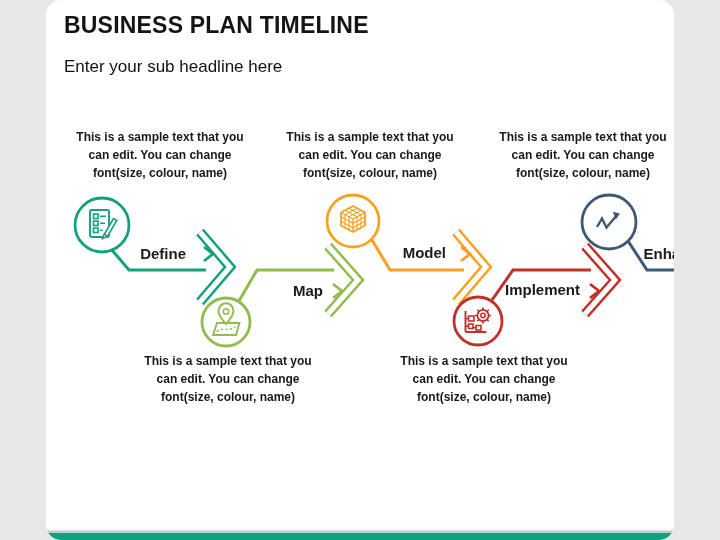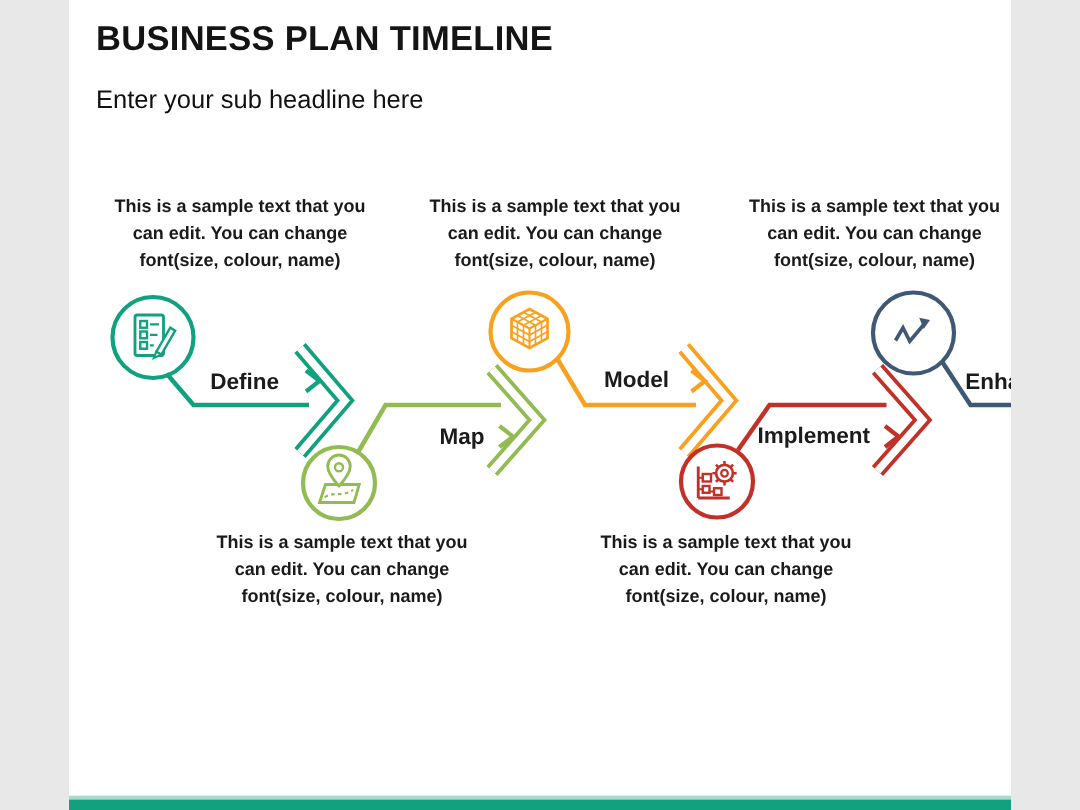--- a/index.html
+++ b/index.html
@@ -1,18 +1,18 @@
 <!DOCTYPE html>
 <html><head>
 <meta charset="utf-8">
 <style>
   html,body { margin:0; padding:0; background:#e8e8e8; }
   .slide {
     position:relative; width:628px; height:540px; background:#ffffff;
-    font-family:"Liberation Sans", sans-serif; overflow:hidden; margin:0 auto;
+    font-family:"Liberation Sans", sans-serif; overflow:hidden; margin:0 auto;border-radius:15px;
   }
   .header { position:absolute; left:18px; top:12px; }
   .header h1 {
     margin:0; font-size:23px; font-weight:700; color:#141414; letter-spacing:0.2px;
   }
   .subtitle { margin-top:18px; font-size:17px; font-weight:400; color:#111111; }
   .sample-text {
     position:absolute; width:200px; text-align:center;
     font-size:12px; font-weight:700; color:#1a1a1a; line-height:18px;
   }

